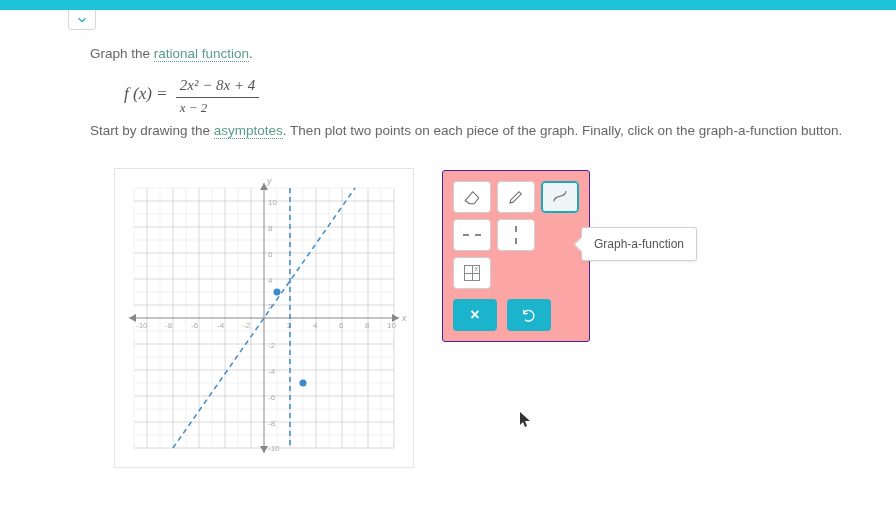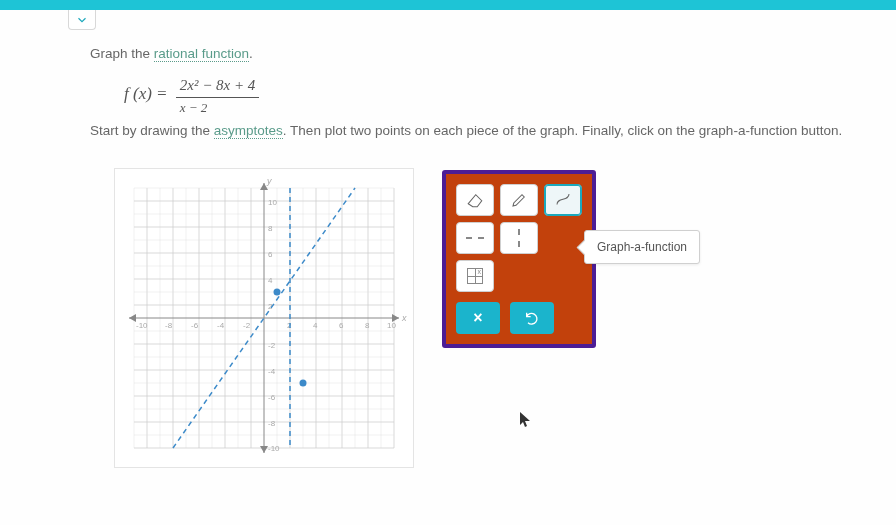--- a/index.html
+++ b/index.html
@@ -23,21 +23,21 @@
 .grid line{stroke:#e0e0e0;stroke-width:0.5}
 .grid line.major{stroke:#cfcfcf;stroke-width:0.8}
 .axis{stroke:#888;stroke-width:1}
 .arrow{fill:#888}
 .tick-label{font-size:8px;fill:#aaa;font-family:Arial}
 .plot-label{font-size:9px;fill:#aaa;font-style:italic}
 .asym{stroke:#3c8ac9;stroke-width:1.5;stroke-dasharray:5 4}
 .pt{fill:#3c8ac9}
 
 
-.toolbox{border:4px solid #4c1d95;border-radius:3px;padding:10px;background:#c2410c;position:relative;margin-top:2px}
+.toolbox{border:1px solid #4c1d95;border-radius:3px;padding:10px;background:#fca5a5;position:relative;margin-top:2px}
 .tool-row{display:flex;gap:6px;margin-bottom:6px}
 .tool-btn{width:38px;height:32px;border:1px solid #cfcfcf;border-radius:4px;background:#fff;display:flex;align-items:center;justify-content:center;cursor:pointer}
 .tool-btn.selected{background:#eef6f8;border-color:#1ba8bc;box-shadow:0 0 0 1px #1ba8bc inset}
 .tool-btn svg{width:18px;height:18px;stroke:#666;stroke-width:1.4;fill:none}
 .dash-icon{width:18px;border-top:2px dashed #888}
 .vdash-icon{height:18px;border-left:2px dashed #888}
 .grid-icon{width:16px;height:16px;border:1px solid #888;position:relative}
 .grid-icon:before,.grid-icon:after{content:'';position:absolute;background:#888}
 .grid-icon:before{left:50%;top:0;bottom:0;width:1px}
 .grid-icon:after{top:50%;left:0;right:0;height:1px}

